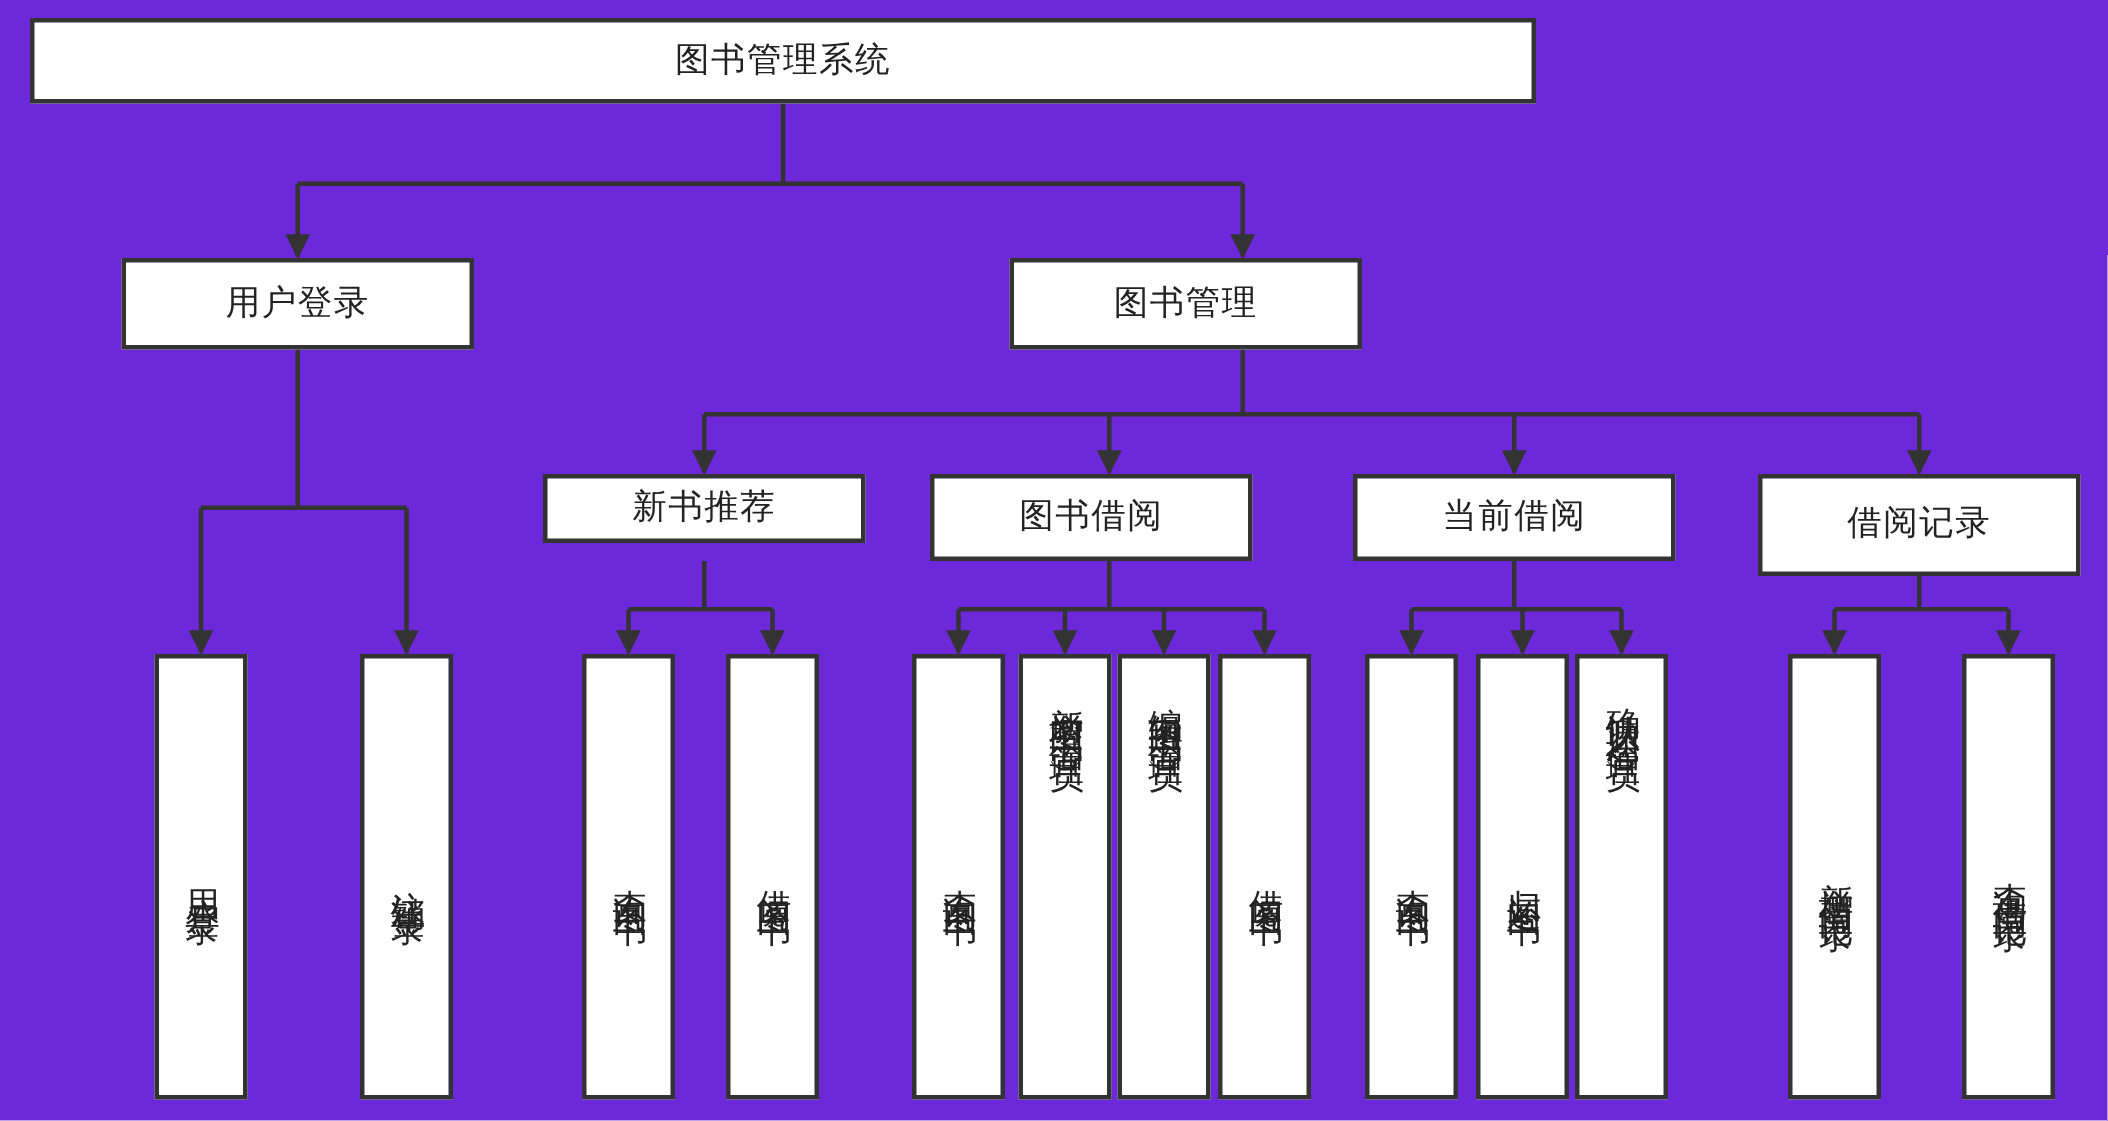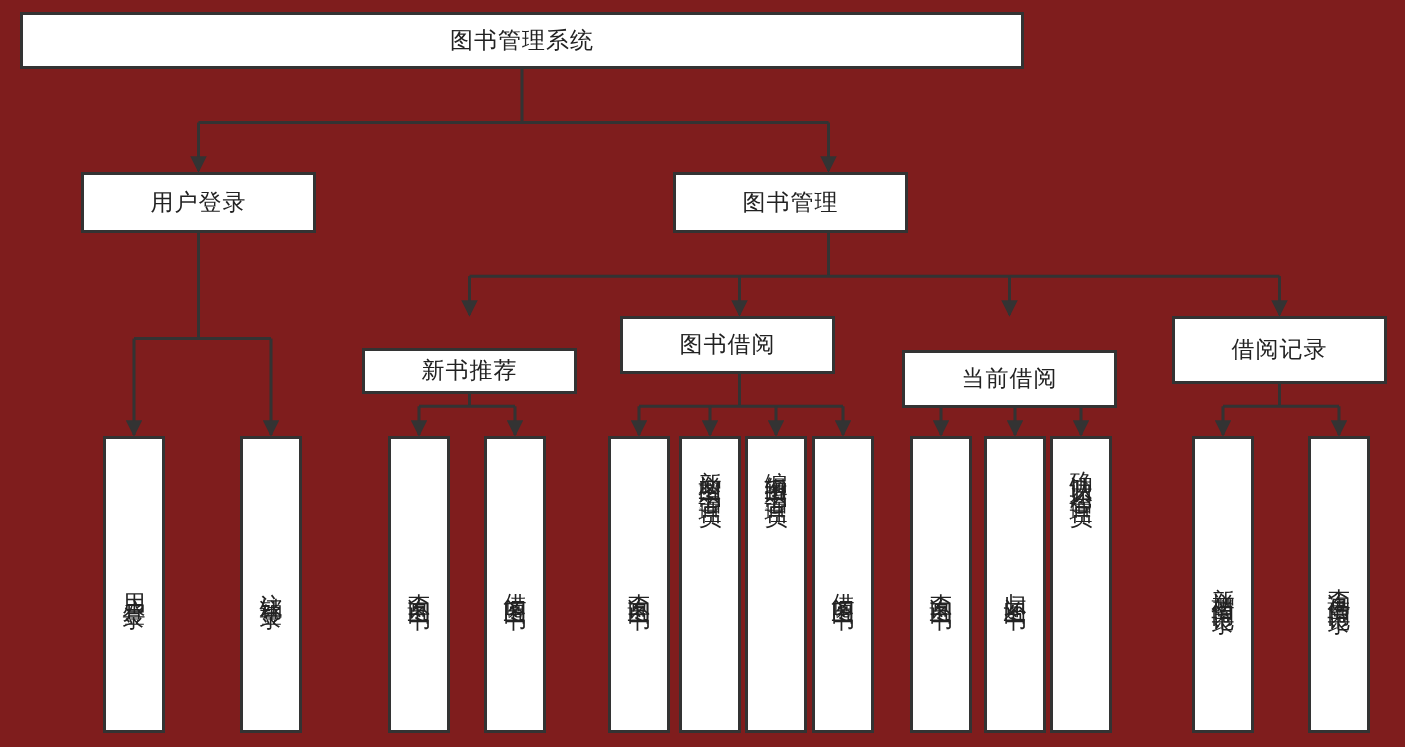--- a/index.html
+++ b/index.html
@@ -7,21 +7,21 @@
     padding: 0;
     background: #ffffff;
   }
   body {
     font-family: "DejaVu Sans", "Liberation Sans", sans-serif;
   }
   #canvas {
     position: relative;
     width: 1405px;
     height: 747px;
-    background: #7f1d1d;
+    background: #6d28d9;
     overflow: hidden;
   }
   #edges {
     position: absolute;
     left: 0;
     top: 0;
     width: 1405px;
     height: 747px;
     pointer-events: none;
   }
@@ -118,27 +118,27 @@
   <div id="node-layer">
       <div class="node" style="left: 20px; top: 12px; width: 1004px; height: 57px;">
         <span class="node-label">图书管理系统</span>
       </div>
       <div class="node" style="left: 81px; top: 172px; width: 235px; height: 61px;">
         <span class="node-label">用户登录</span>
       </div>
       <div class="node" style="left: 673px; top: 172px; width: 235px; height: 61px;">
         <span class="node-label">图书管理</span>
       </div>
-      <div class="node" style="left: 362px; top: 316px; width: 215px; height: 46px; margin-top: 32px;">
+      <div class="node" style="left: 362px; top: 316px; width: 215px; height: 46px;">
         <span class="node-label">新书推荐</span>
       </div>
       <div class="node" style="left: 620px; top: 316px; width: 215px; height: 58px;">
         <span class="node-label">图书借阅</span>
       </div>
-      <div class="node" style="left: 902px; top: 316px; width: 215px; height: 58px; margin-top: 34px;">
+      <div class="node" style="left: 902px; top: 316px; width: 215px; height: 58px;">
         <span class="node-label">当前借阅</span>
       </div>
       <div class="node" style="left: 1172px; top: 316px; width: 215px; height: 68px;">
         <span class="node-label">借阅记录</span>
       </div>
       <div class="node vertical centered" style="left: 103px; top: 436px; width: 62px; height: 297px;">
         <span class="node-label">用户登录</span>
       </div>
       <div class="node vertical centered" style="left: 240px; top: 436px; width: 62px; height: 297px;">
         <span class="node-label">注销登录</span>

